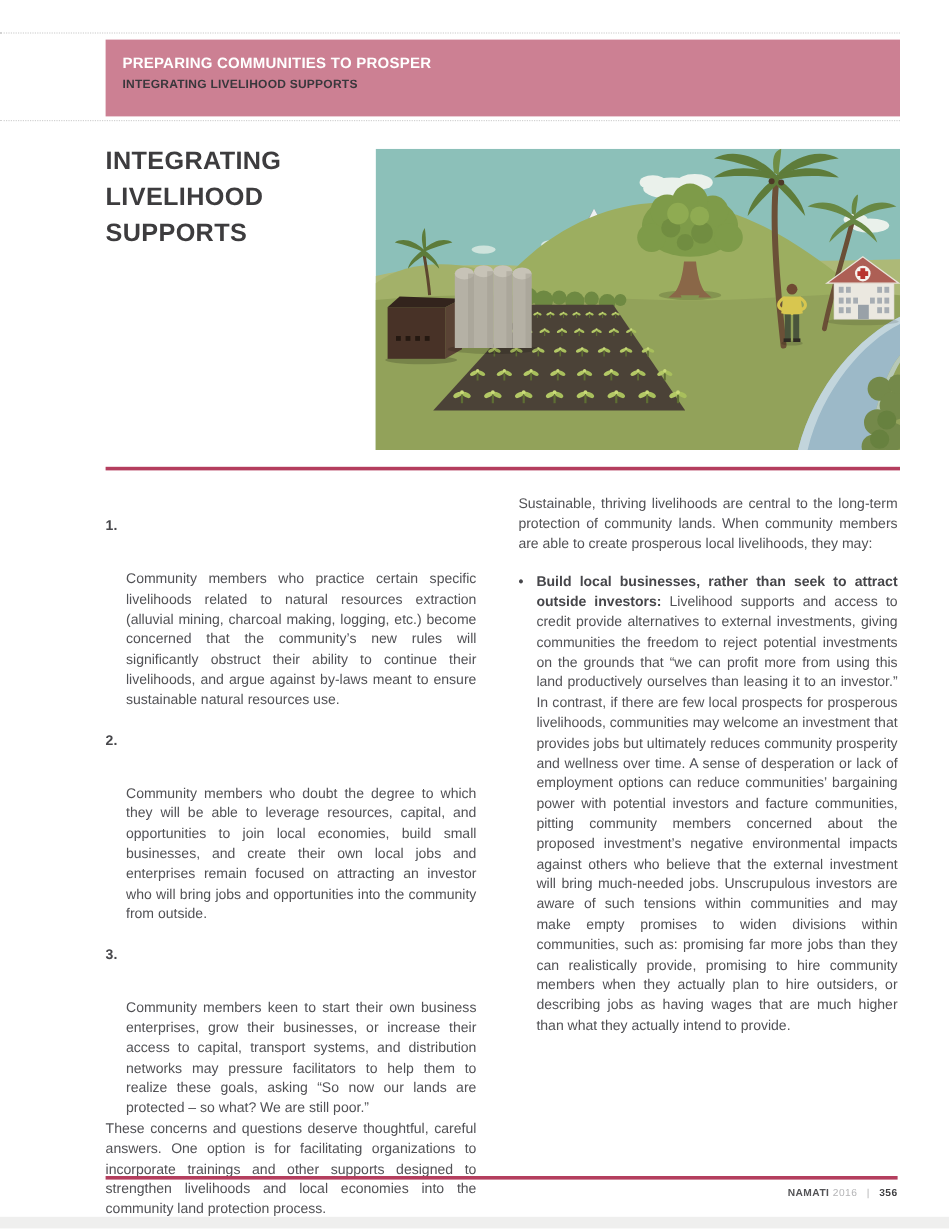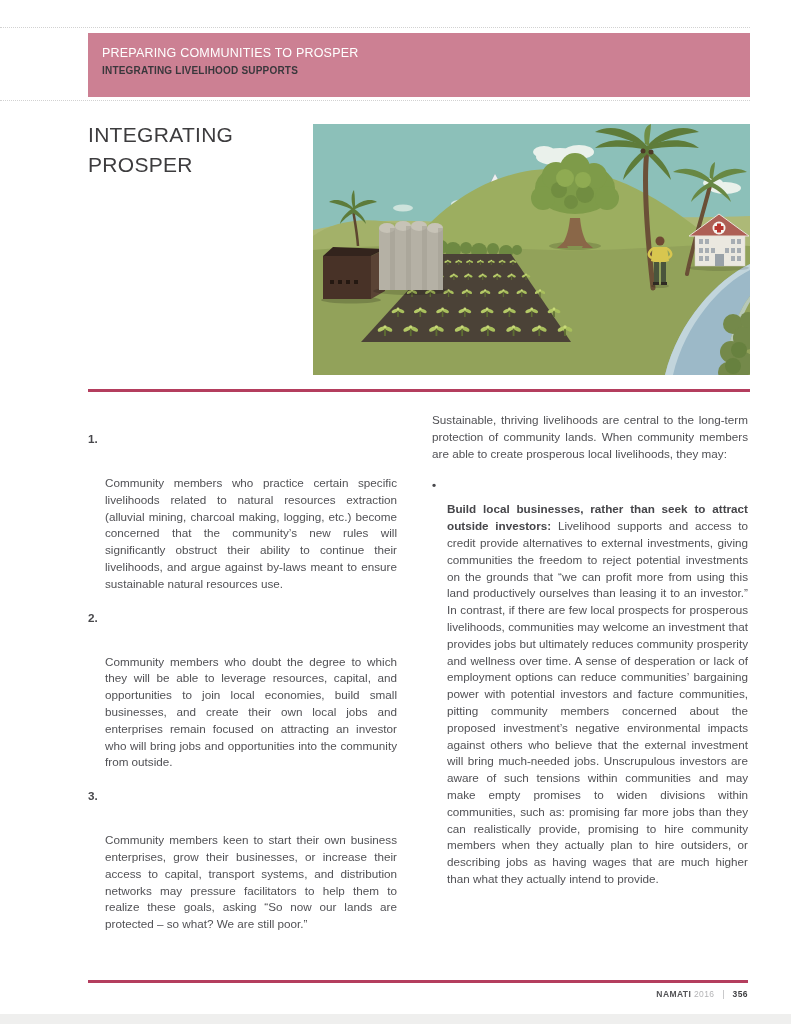--- a/index.html
+++ b/index.html
@@ -7,45 +7,45 @@
     position:relative;width:791px;height:1024px;background:#ffffff;
     font-family:"Liberation Sans",sans-serif;color:#515155;overflow:hidden;
   }
   .dotted{position:absolute;left:0;width:750px;border-top:1px dotted #d2d2d2;height:0;}
   .dotted.top{top:27px;}
   .dotted.bottom{top:100px;}
   .banner{
     position:absolute;left:88px;top:33px;width:662px;height:64px;
     background:#cc8093;box-sizing:border-box;padding:12px 0 0 14px;
   }
-  .banner .eyebrow{color:#ffffff;font-weight:normal;font-size:12.5px;line-height:17px;letter-spacing:.2px;}
+  .banner .eyebrow{color:#ffffff;font-weight:bold;font-size:12.5px;line-height:17px;letter-spacing:.2px;}
   .banner .subtitle{color:#3a373c;font-weight:bold;font-size:10px;line-height:17px;letter-spacing:.2px;}
   .page-title{
     position:absolute;left:88px;top:120px;width:210px;
-    font-size:21px;font-weight:normal;line-height:30px;color:#3d3c3e;letter-spacing:.3px;
+    font-size:21px;font-weight:bold;line-height:30px;color:#3d3c3e;letter-spacing:.3px;
   }
   .illustration{position:absolute;left:313px;top:124px;width:437px;height:251px;}
   .rule{position:absolute;left:88px;width:662px;height:3px;background:#b43e5e;}
   .rule.under-illustration{top:389px;}
   .rule.footer-rule{top:980px;width:660px;}
   .col{position:absolute;font-size:11.7px;line-height:16.8px;text-align:justify;}
   .col-left{left:88px;top:414px;width:309px;}
   .col-right{left:432px;top:412px;width:316px;}
   .col p{margin:0;}
   .num-item{display:flex;margin-top:17px;}
   .num-item .num{font-weight:bold;width:17px;flex:0 0 17px;color:#47474b;}
   .num-item .txt{flex:1;text-align:justify;margin-top:44px;}
   .closing{margin-top:17px;}
   .section-heading{
     margin:0 0 11px 0;font-size:13px;font-weight:bold;line-height:17px;
     color:#b43f60;letter-spacing:.1px;text-align:left;
   }
   .bullet-item{display:flex;margin-top:15px;}
   .bullet-item .marker{width:15px;flex:0 0 15px;font-weight:bold;color:#47474b;}
-  .bullet-item .txt{flex:1;text-align:justify;margin-top:24px;}
+  .bullet-item .txt{flex:1;text-align:justify;}
   .bullet-item b{color:#46464a;}
   .footer-text{
     position:absolute;top:989px;right:43px;font-size:8.5px;letter-spacing:.4px;color:#58585b;
   }
   .footer-text .brand{font-weight:bold;color:#535356;}
   .footer-text .year{color:#b4b4b6;}
   .footer-text .sep{color:#b4b4b6;margin:0 5px;}
   .footer-text .pagenum{font-weight:bold;color:#3f3f42;}
   .bottom-edge{position:absolute;left:0;bottom:0;width:791px;height:10px;background:#efefee;}
 </style>
@@ -58,21 +58,22 @@
 
   <div class="banner">
     <div class="eyebrow">PREPARING COMMUNITIES TO PROSPER</div>
     <div class="subtitle">INTEGRATING LIVELIHOOD SUPPORTS</div>
   </div>
 
   <div class="dotted bottom"></div>
 
   <div class="page-title">
     <div>INTEGRATING</div>
-    <div>PROSPER</div>
+    <div>LIVELIHOOD</div>
+    <div>SUPPORTS</div>
   </div>
 
   <svg class="illustration" viewBox="0 0 437 251" role="img" aria-label="Illustration of a farming community: crop field with seedlings, grain silos, storage shed, palm trees, a big tree on a hill, a snow-capped mountain, a farmer in a yellow shirt, a clinic with a red cross, and a river">
     <defs>
       <g id="sprout">
         <line x1="0" y1="0" x2="0" y2="-6" stroke="#5e6e33" stroke-width="1.6"></line>
         <ellipse cx="-3.2" cy="-6" rx="3.4" ry="1.7" fill="#b4c966" transform="rotate(-28 -3.2 -6)"></ellipse>
         <ellipse cx="3.2" cy="-6" rx="3.4" ry="1.7" fill="#a8bf5c" transform="rotate(28 3.2 -6)"></ellipse>
         <circle cx="0" cy="-8" r="1.4" fill="#c9da78"></circle>
       </g>
@@ -305,20 +306,21 @@
       <div class="txt">Community members who practice certain specific livelihoods related to natural resources extraction (alluvial mining, charcoal making, logging, etc.) become concerned that the community’s new rules will significantly obstruct their ability to continue their livelihoods, and argue against by-laws meant to ensure sustainable natural resources use.</div>
     </div>
     <div class="num-item">
       <div class="num">2.</div>
       <div class="txt">Community members who doubt the degree to which they will be able to leverage resources, capital, and opportunities to join local economies, build small businesses, and create their own local jobs and enterprises remain focused on attracting an investor who will bring jobs and opportunities into the community from outside.</div>
     </div>
     <div class="num-item">
       <div class="num">3.</div>
       <div class="txt">Community members keen to start their own business enterprises, grow their businesses, or increase their access to capital, transport systems, and distribution networks may pressure facilitators to help them to realize these goals, asking “So now our lands are protected – so what? We are still poor.”</div>
     </div>
+    <p class="closing">These concerns and questions deserve thoughtful, careful answers. One option is for facilitating organizations to incorporate trainings and other supports designed to strengthen livelihoods and local economies into the community land protection process.</p>
   </div>
 
   <div class="col col-right">
     <p>Sustainable, thriving livelihoods are central to the long-term protection of community lands. When community members are able to create prosperous local livelihoods, they may:</p>
     <div class="bullet-item">
       <div class="marker">•</div>
       <div class="txt"><b>Build local businesses, rather than seek to attract outside investors:</b><span> Livelihood supports and access to credit provide alternatives to external investments, giving communities the freedom to reject potential investments on the grounds that “we can profit more from using this land productively ourselves than leasing it to an investor.” In contrast, if there are few local prospects for prosperous livelihoods, communities may welcome an investment that provides jobs but ultimately reduces community prosperity and wellness over time. A sense of desperation or lack of employment options can reduce communities’ bargaining power with potential investors and facture communities, pitting community members concerned about the proposed investment’s negative environmental impacts against others who believe that the external investment will bring much-needed jobs. Unscrupulous investors are aware of such tensions within communities and may make empty promises to widen divisions within communities, such as: promising far more jobs than they can realistically provide, promising to hire community members when they actually plan to hire outsiders, or describing jobs as having wages that are much higher than what they actually intend to provide.</span></div>
     </div>
   </div>
 

